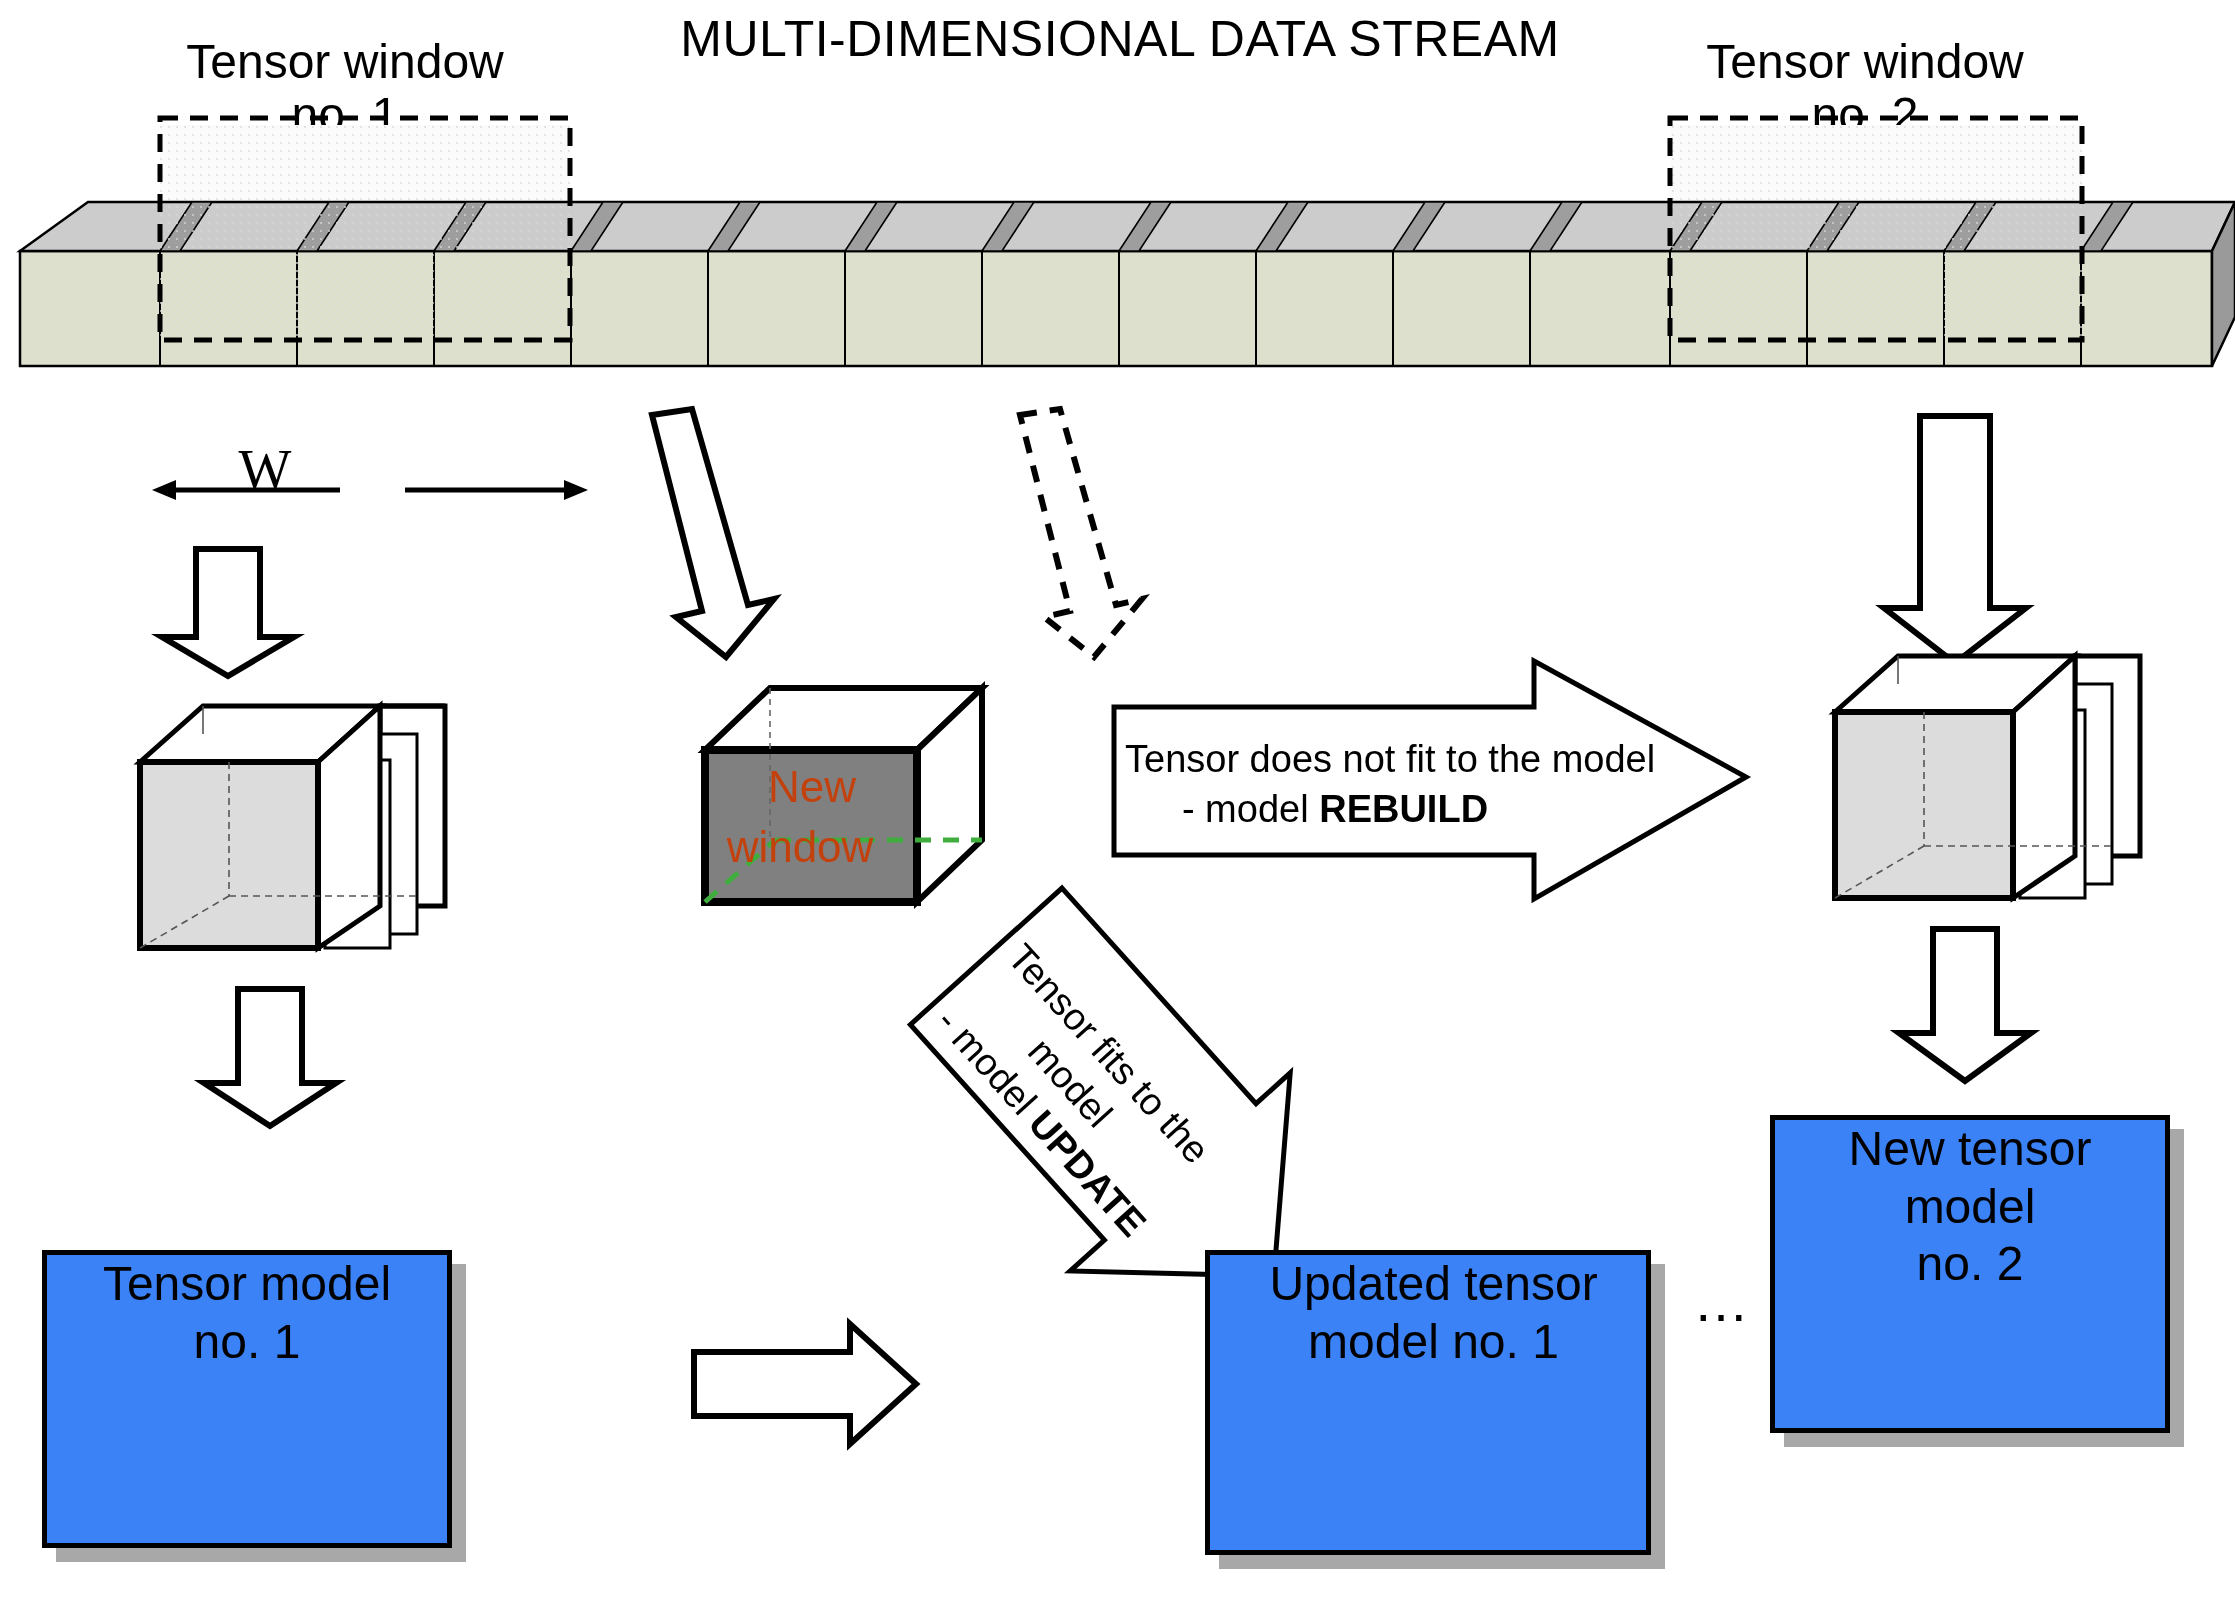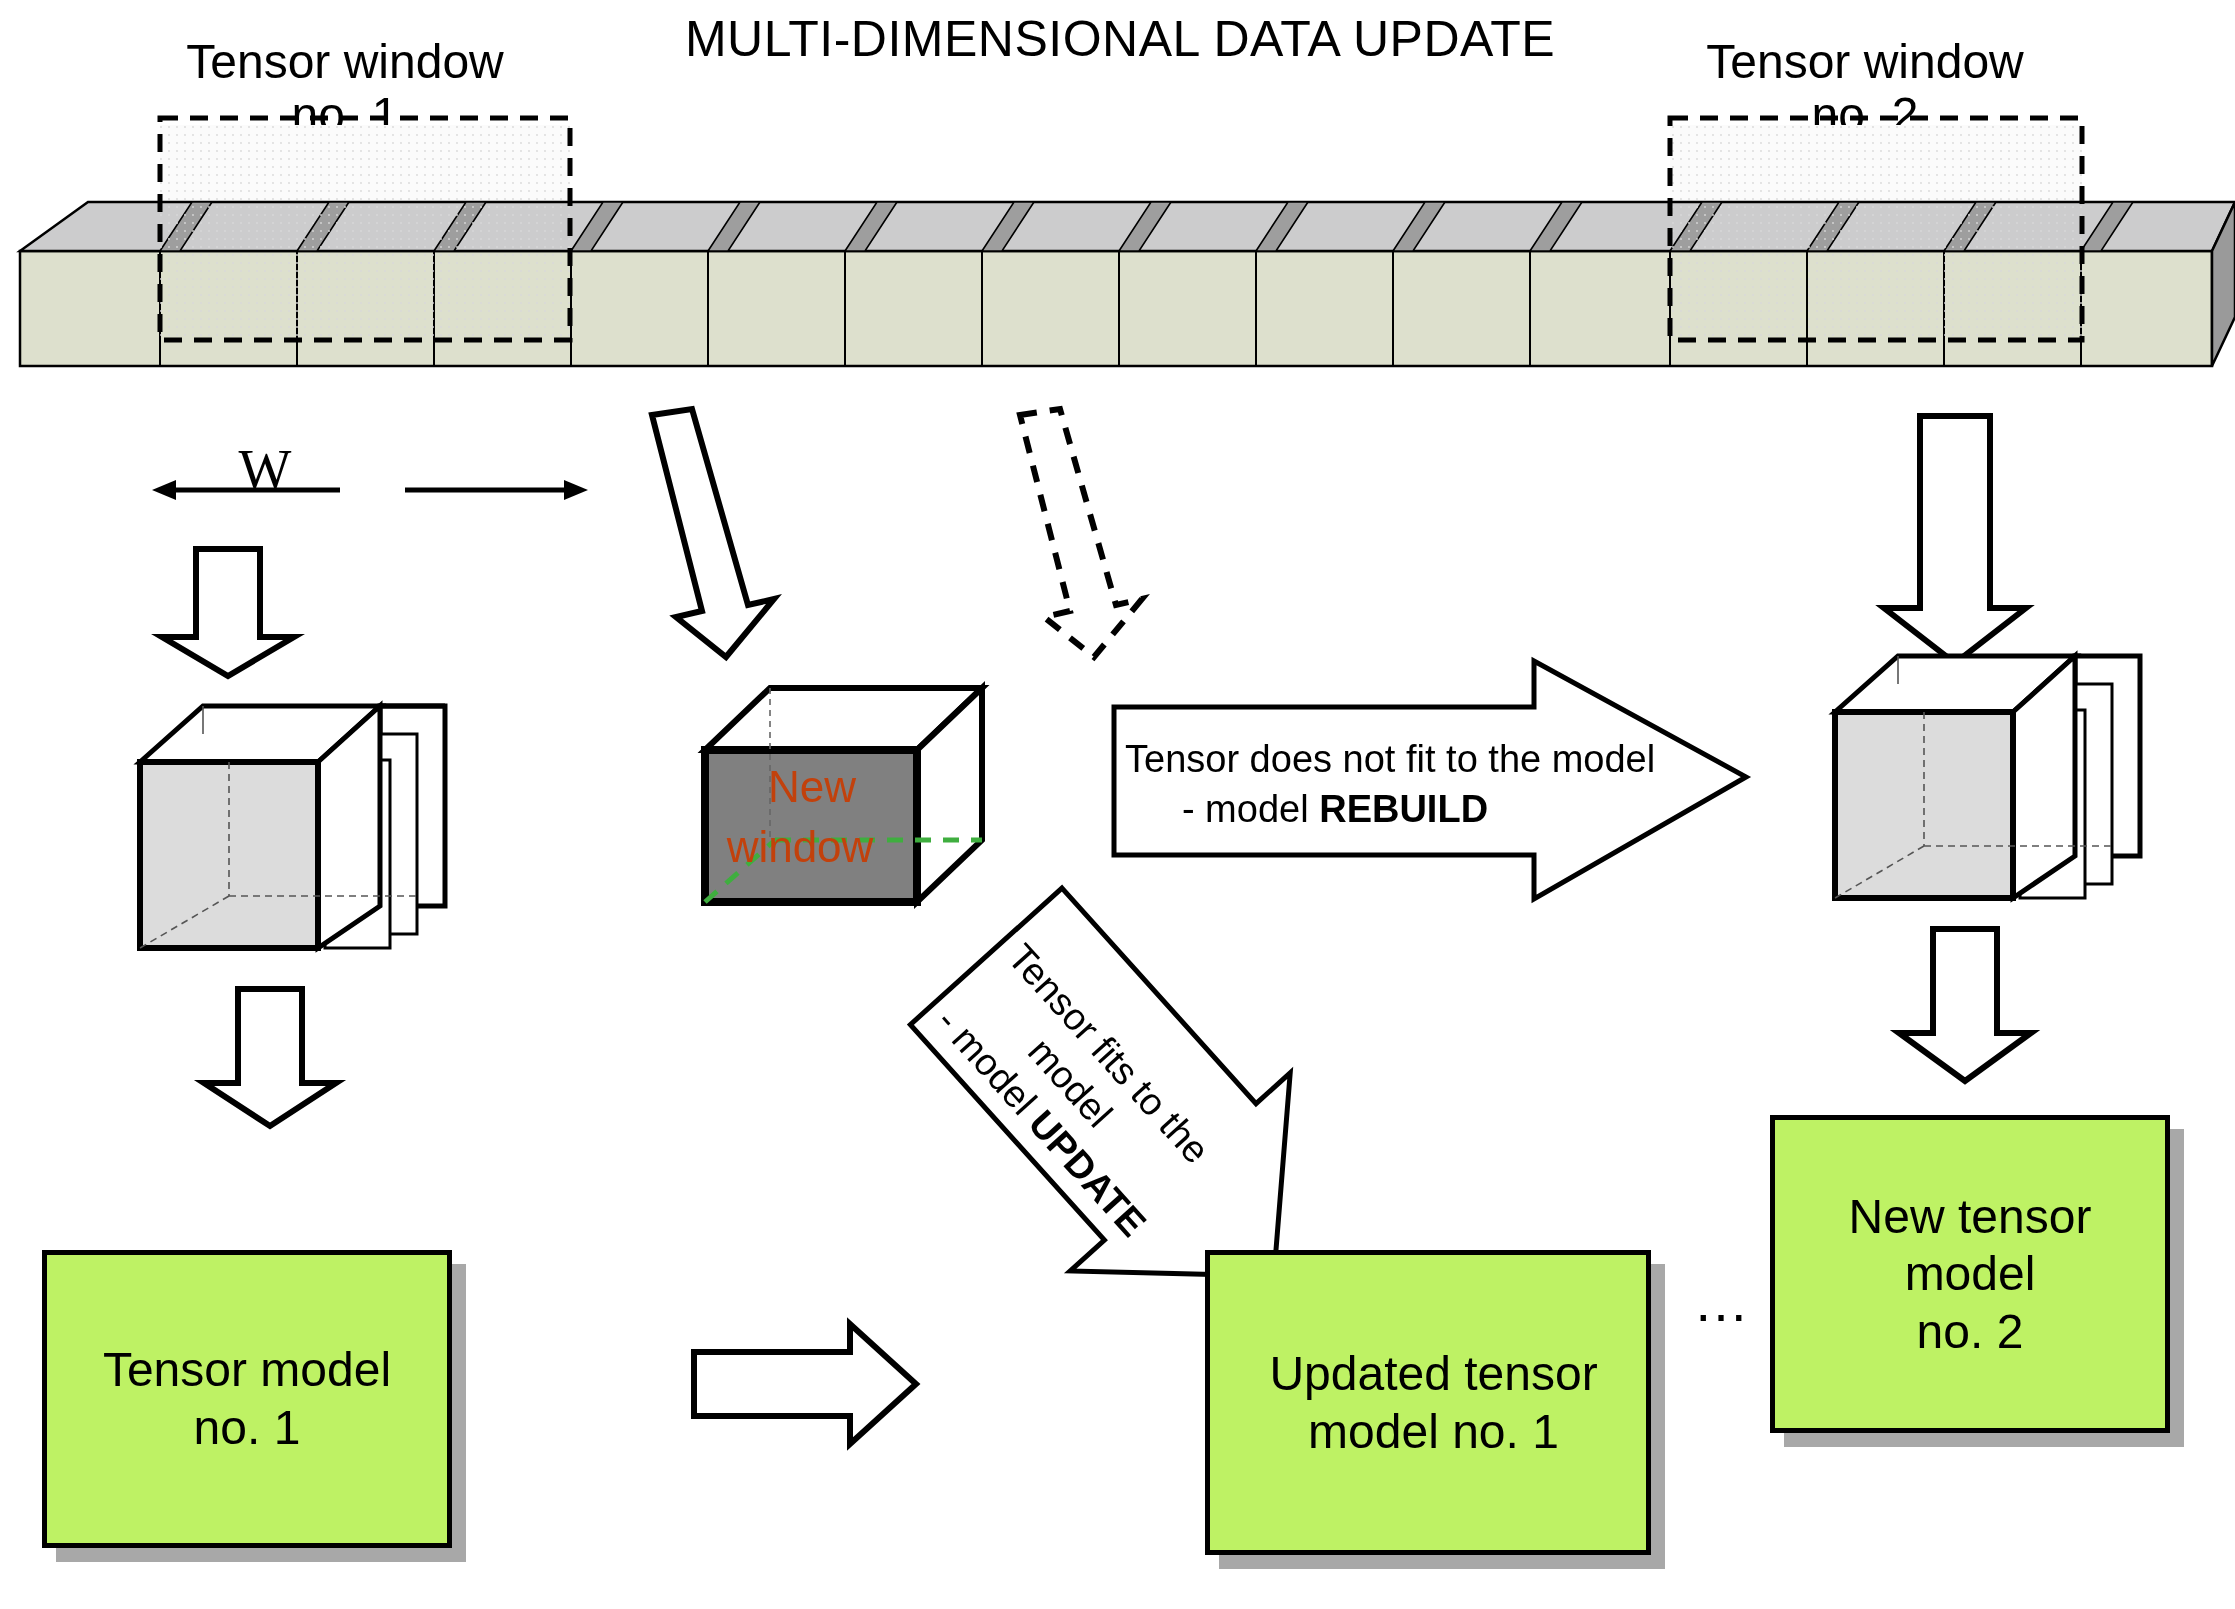--- a/index.html
+++ b/index.html
@@ -57,36 +57,35 @@
   .banner-text b{font-weight:bold;}
   .dots{
     font-size:56px;
     letter-spacing:4px;
     font-family:"Liberation Sans", sans-serif;
   }
 
   
   .model-box{
     position:absolute;
-    background:#bef264;
+    background:#3b82f6;
     border:5px solid #000000;
     box-shadow:14px 14px 0 0 #a8a8a8;
     box-sizing:border-box;
     display:flex;
-    align-items:center;
     justify-content:center;
     text-align:center;
   }
 </style>
 </head>
 <body>
 
 <div id="stage">
 
-  <div class="lbl title-text" style="left:640px;top:12px;width:960px;">MULTI-DIMENSIONAL DATA UPDATE</div>
+  <div class="lbl title-text" style="left:640px;top:12px;width:960px;">MULTI-DIMENSIONAL DATA STREAM</div>
 
   <div class="lbl window-label" style="left:145px;top:35px;width:400px;">Tensor window</div>
   <div class="lbl window-label" style="left:145px;top:88px;width:400px;">no. 1</div>
 
   <div class="lbl window-label" style="left:1665px;top:35px;width:400px;">Tensor window</div>
   <div class="lbl window-label" style="left:1665px;top:88px;width:400px;">no. 2</div>
 
   <div class="abs" style="left:0px;top:150px;">
     <svg width="2235" height="300" viewBox="0 0 2235 300">
       <defs>

